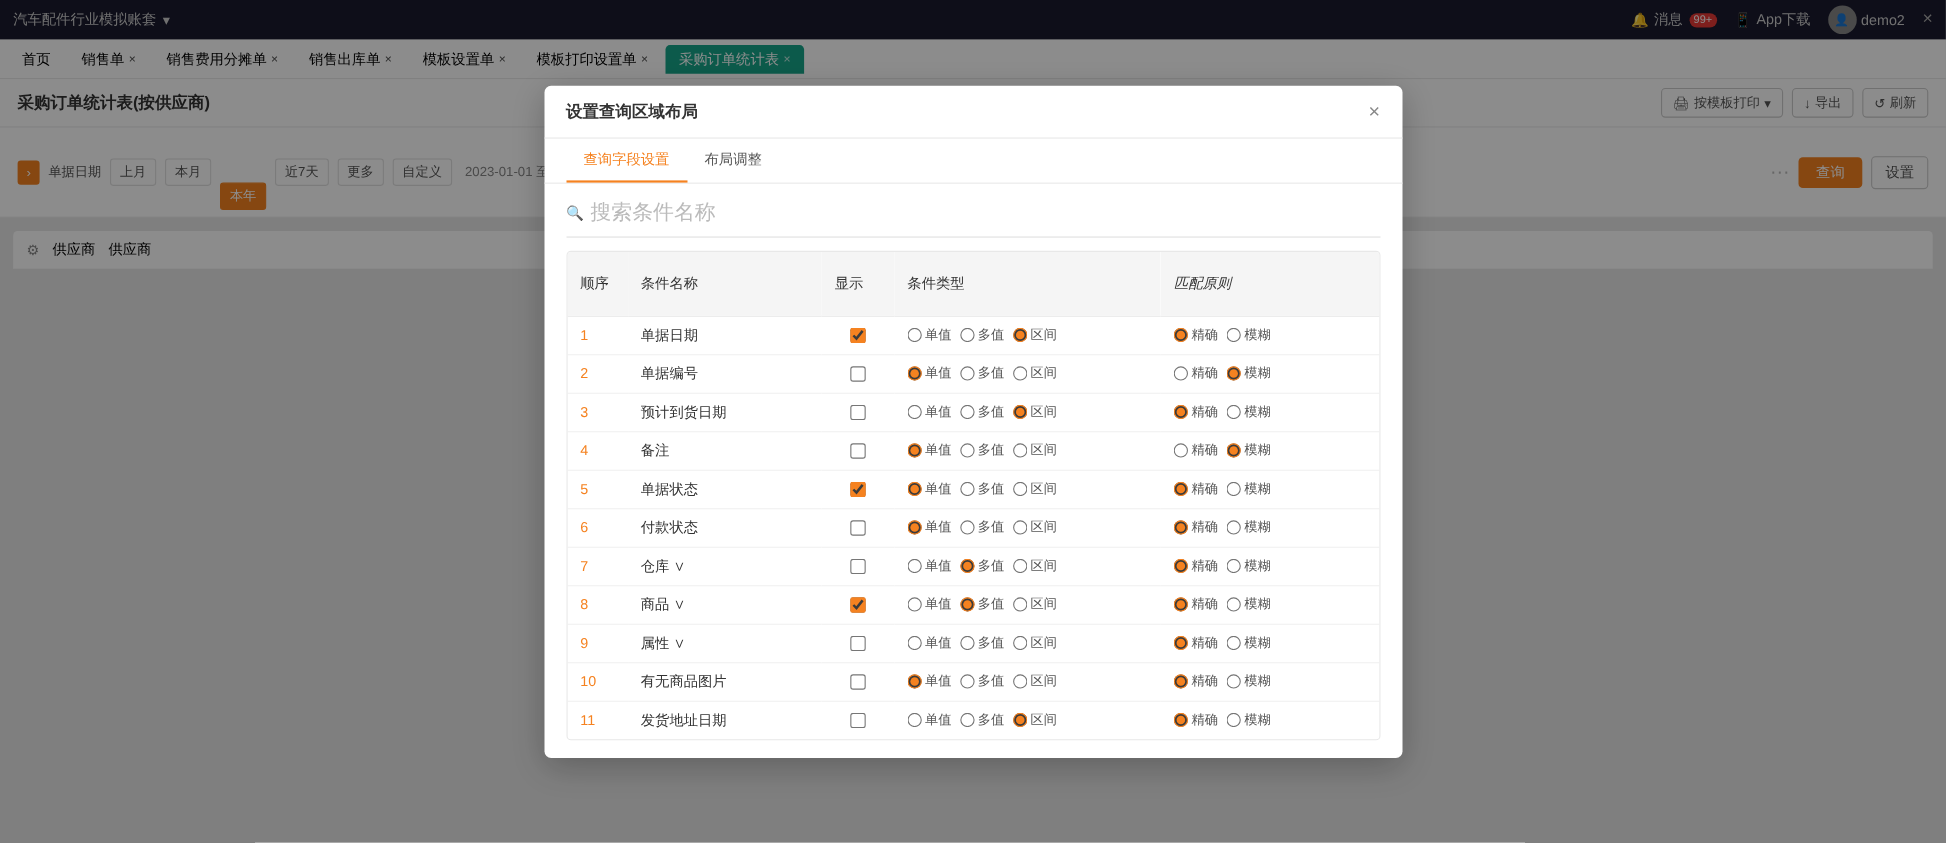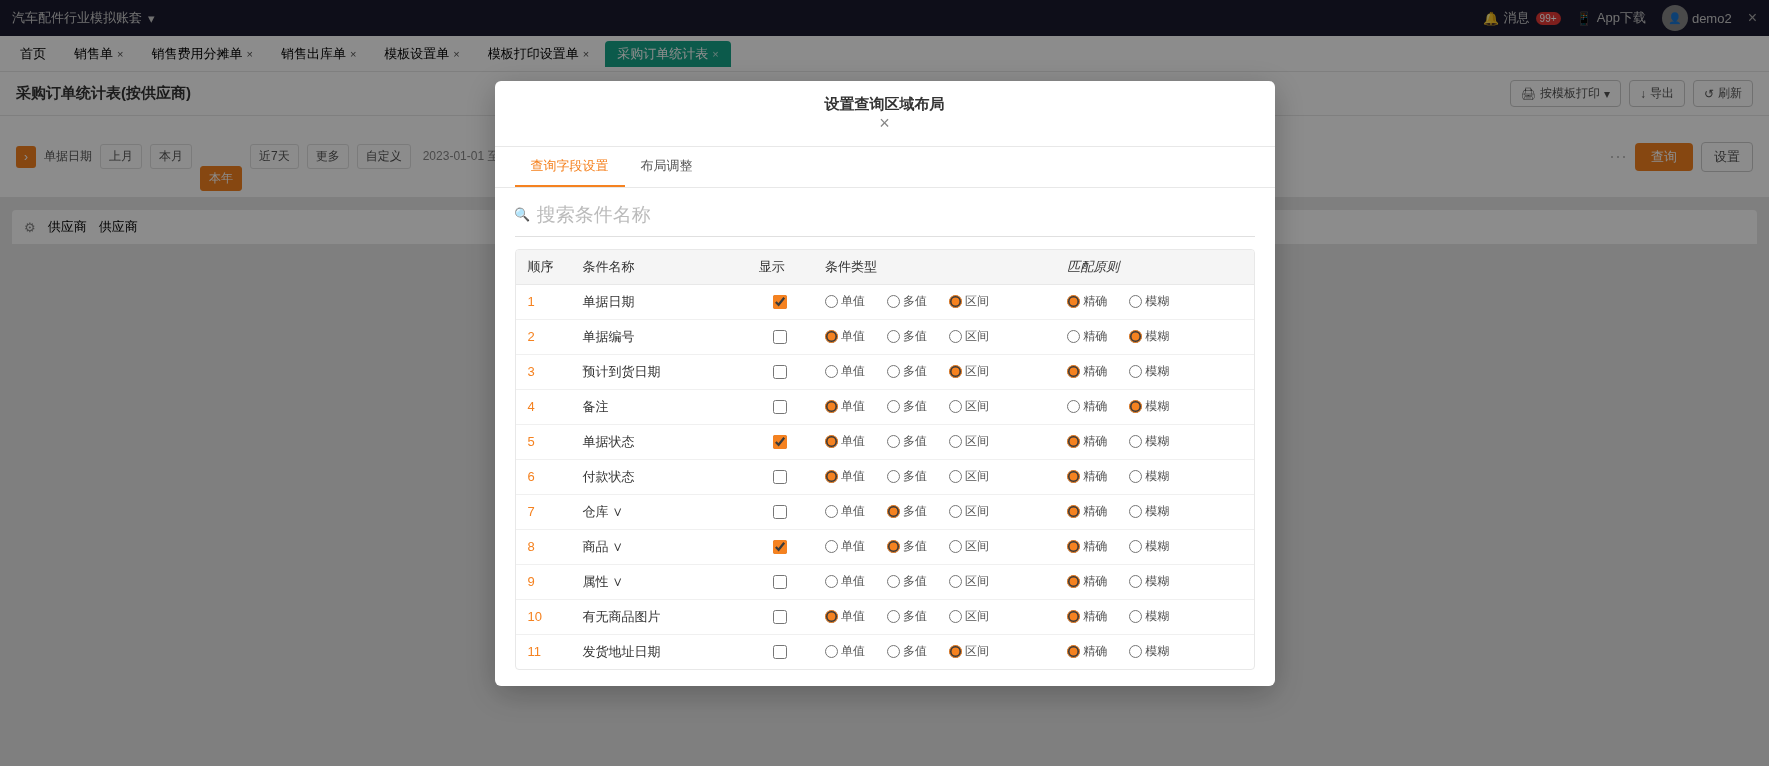--- a/index.html
+++ b/index.html
@@ -134,21 +134,20 @@
       display: flex;
       flex-direction: column;
       box-shadow: 0 8px 32px rgba(0,0,0,0.25);
     }
     .dialog-header {
       padding: 14px 20px;
       border-bottom: 1px solid #e8e8e8;
       display: flex;
       align-items: center;
       justify-content: space-between;
-      flex-direction: column;
     }
     .dialog-title { font-size: 15px; font-weight: bold; color: #333; }
     .dialog-close { cursor: pointer; color: #888; font-size: 18px; line-height: 1; }
 
     .dialog-tabs {
       padding: 0 20px;
       border-bottom: 1px solid #e8e8e8;
       display: flex;
       gap: 0;
     }
@@ -195,21 +194,21 @@
       overflow-y: auto;
       border: 1px solid #e8e8e8;
       border-radius: 4px;
     }
     .settings-table {
       width: 100%;
       border-collapse: collapse;
     }
     .settings-table th {
       background: #f5f5f5;
-      padding: 8px 12px;
+      padding: 20px 12px;
       text-align: left;
       font-size: 13px;
       color: #333;
       font-weight: 500;
       border-bottom: 1px solid #e8e8e8;
       position: sticky;
       top: 0;
     }
     .settings-table td {
       padding: 8px 12px;
@@ -221,21 +220,21 @@
 
     .order-num { color: #f58220; font-weight: 500; }
 
     
     .cb-wrap { display: flex; align-items: center; justify-content: center; }
     input[type="checkbox"] {
       width: 14px; height: 14px; cursor: pointer; accent-color: #f58220;
     }
 
     
-    .radio-group { display: flex; align-items: center; gap: 22px; }
+    .radio-group { display: flex; align-items: center; gap: 8px; }
     .radio-item { display: flex; align-items: center; gap: 3px; font-size: 12px; color: #555; cursor: pointer; }
     input[type="radio"] { width: 13px; height: 13px; cursor: pointer; accent-color: #f58220; }
 
     .dialog-footer {
       padding: 14px 20px;
       border-top: 1px solid #e8e8e8;
       display: flex;
       justify-content: flex-end;
       gap: 10px;
     }

